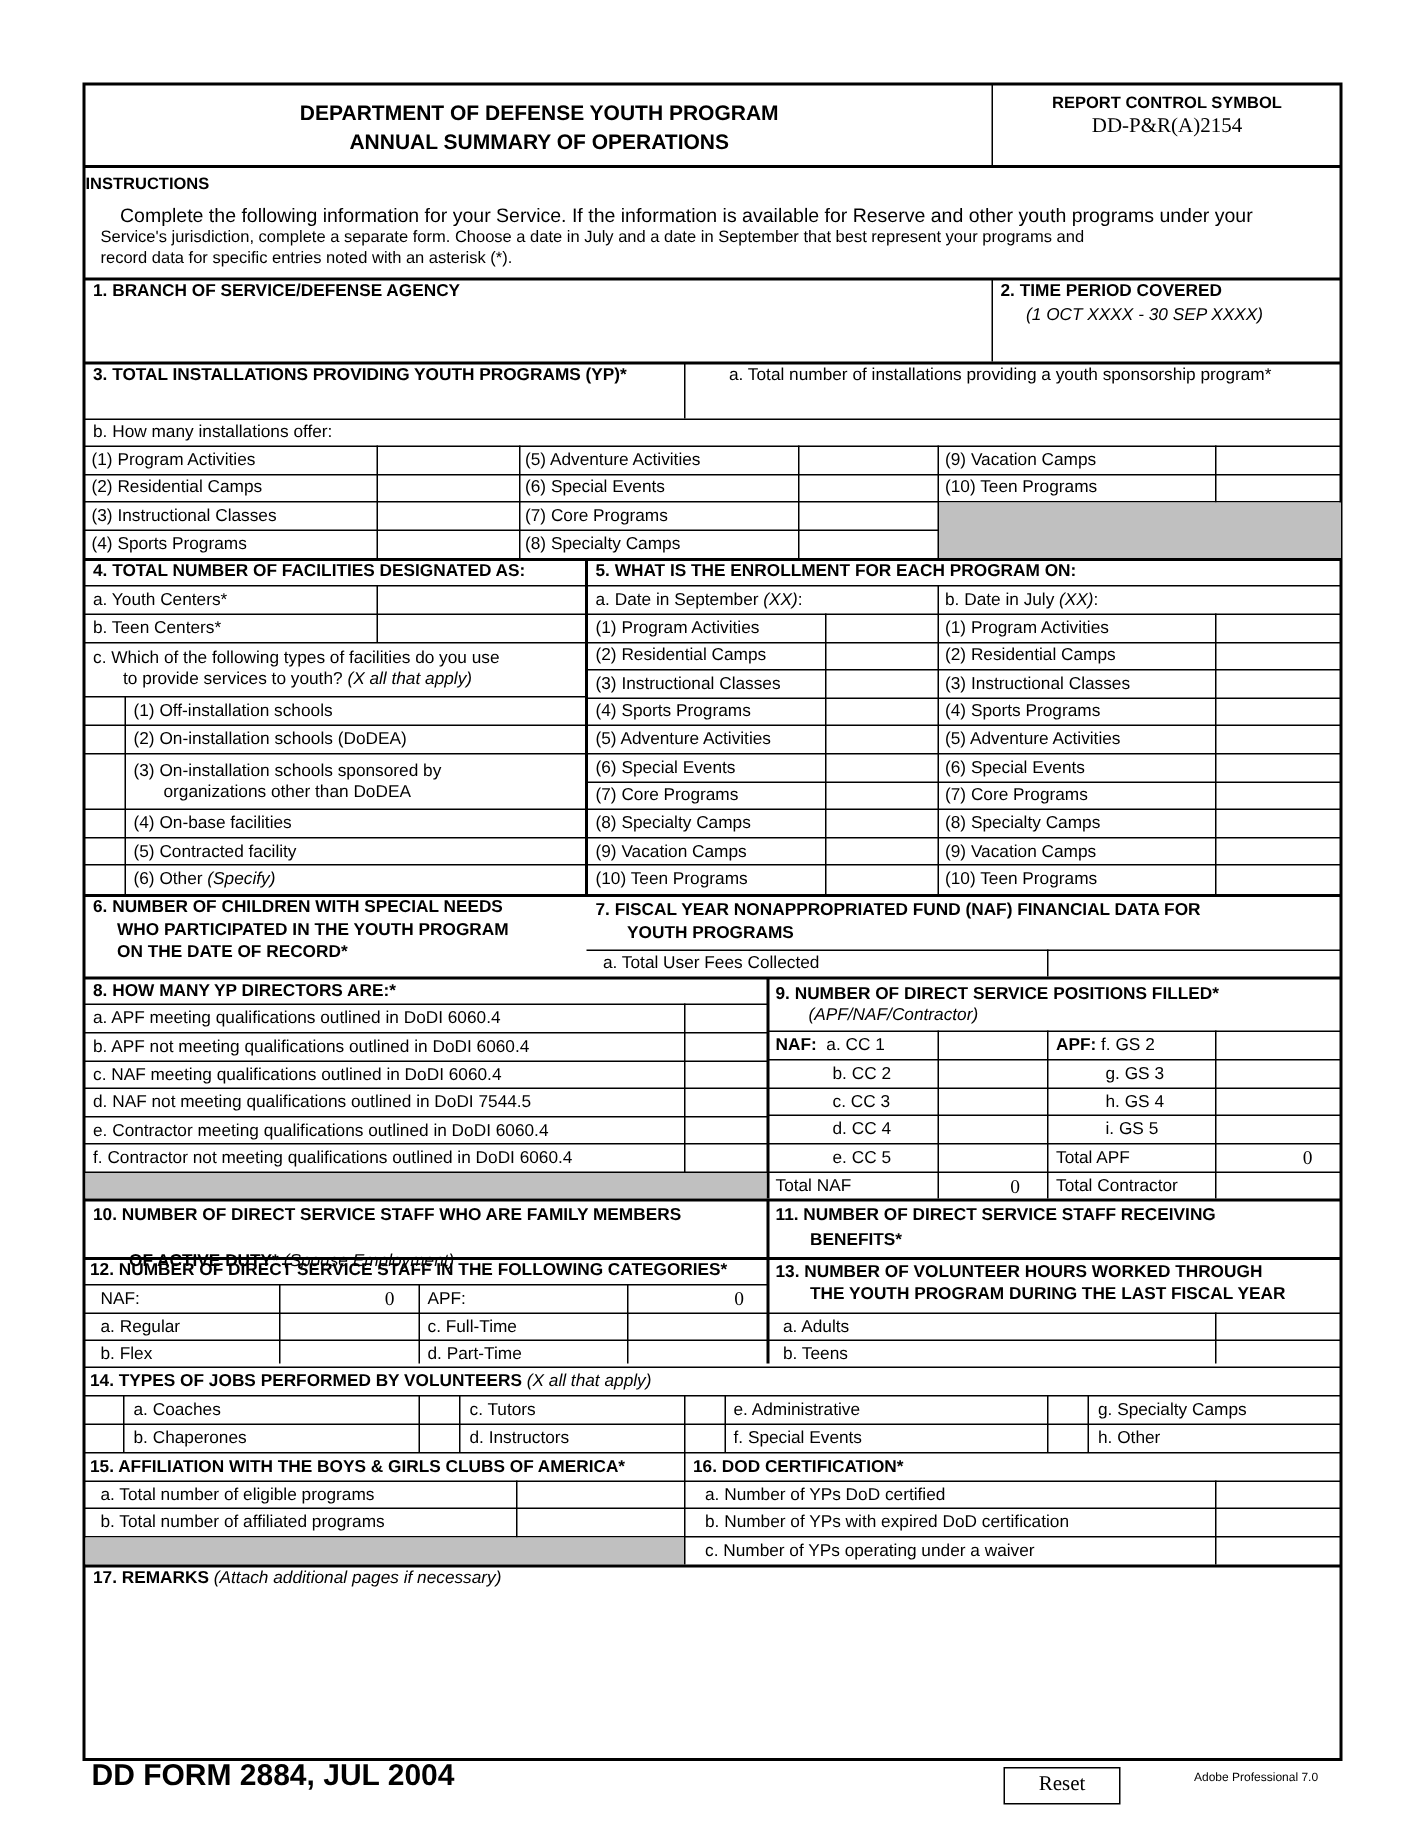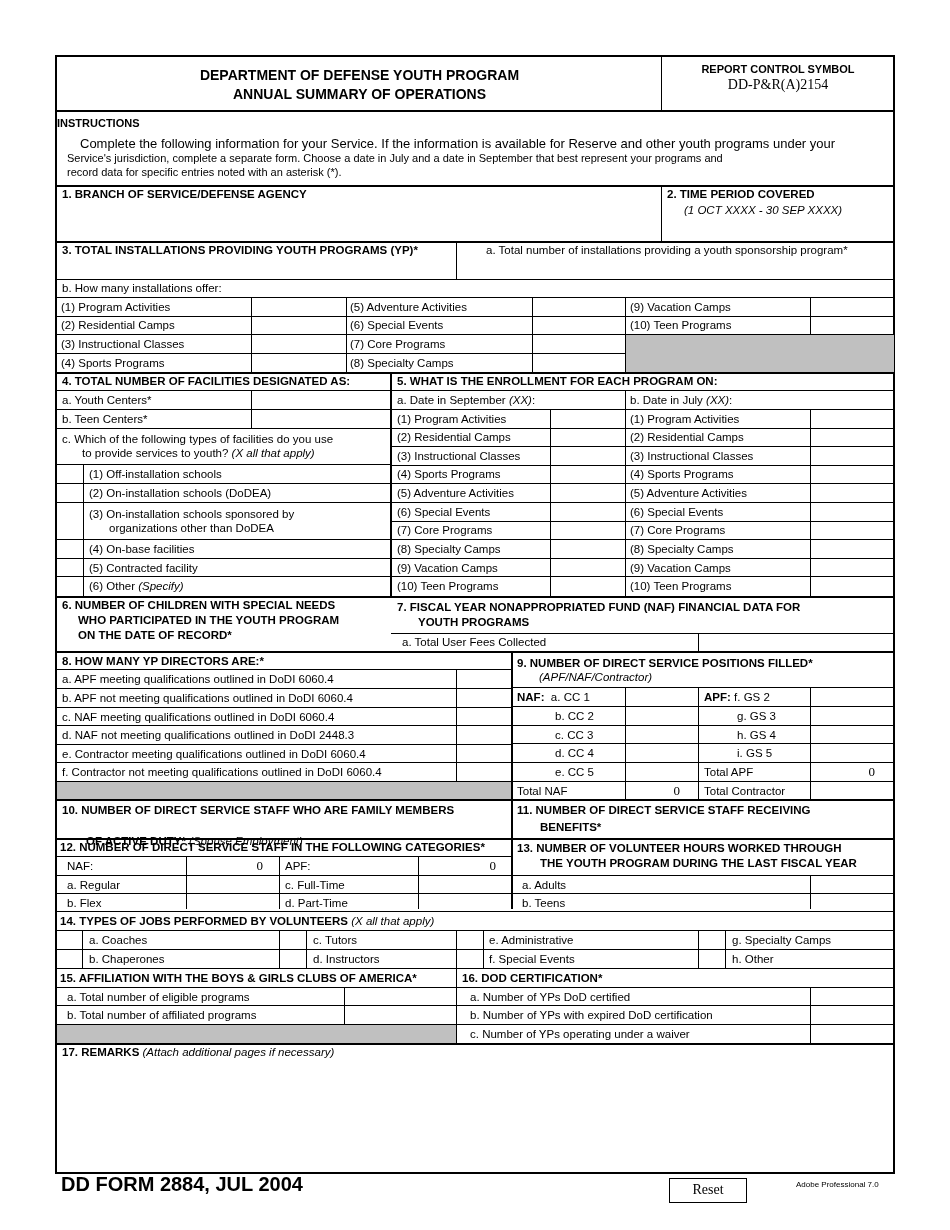--- a/index.html
+++ b/index.html
@@ -186,21 +186,21 @@
 <div class="vl2" style="left:511px;top:652px;height:147px;"></div>
 <div class="hd" style="left:62px;top:654px;">8.  HOW MANY YP DIRECTORS ARE:*</div>
 <div class="hl" style="left:56px;top:669px;width:456px;"></div>
 <div class="vl" style="left:456px;top:669px;height:113px;"></div>
 <div class="t" style="left:62px;top:672px;">a.  APF meeting qualifications outlined in DoDI 6060.4</div>
 <div class="hl" style="left:56px;top:688px;width:456px;"></div>
 <div class="t" style="left:62px;top:691px;">b.  APF not meeting qualifications outlined in DoDI 6060.4</div>
 <div class="hl" style="left:56px;top:707px;width:456px;"></div>
 <div class="t" style="left:62px;top:710px;">c.  NAF meeting qualifications outlined in DoDI 6060.4</div>
 <div class="hl" style="left:56px;top:725px;width:456px;"></div>
-<div class="t" style="left:62px;top:728px;">d.  NAF not meeting qualifications outlined in DoDI 2448.3</div>
+<div class="t" style="left:62px;top:728px;">d.  NAF not meeting qualifications outlined in DoDI 7544.5</div>
 <div class="hl" style="left:56px;top:744px;width:456px;"></div>
 <div class="t" style="left:62px;top:747px;">e.  Contractor meeting qualifications outlined in DoDI 6060.4</div>
 <div class="hl" style="left:56px;top:762px;width:456px;"></div>
 <div class="t" style="left:62px;top:765px;">f.  Contractor not meeting qualifications outlined in DoDI 6060.4</div>
 <div class="hl" style="left:56px;top:781px;width:456px;"></div>
 <div class="shade" style="left:57px;top:782px;width:454px;height:17px;"></div>
 <div class="field" style="left:458px;top:670px;width:52px;height:110px;"></div>
 
 <div class="hd" style="left:517px;top:656px;">9.  NUMBER OF DIRECT SERVICE POSITIONS FILLED*</div>
 <div class="t i" style="left:539px;top:670px;">(APF/NAF/Contractor)</div>

